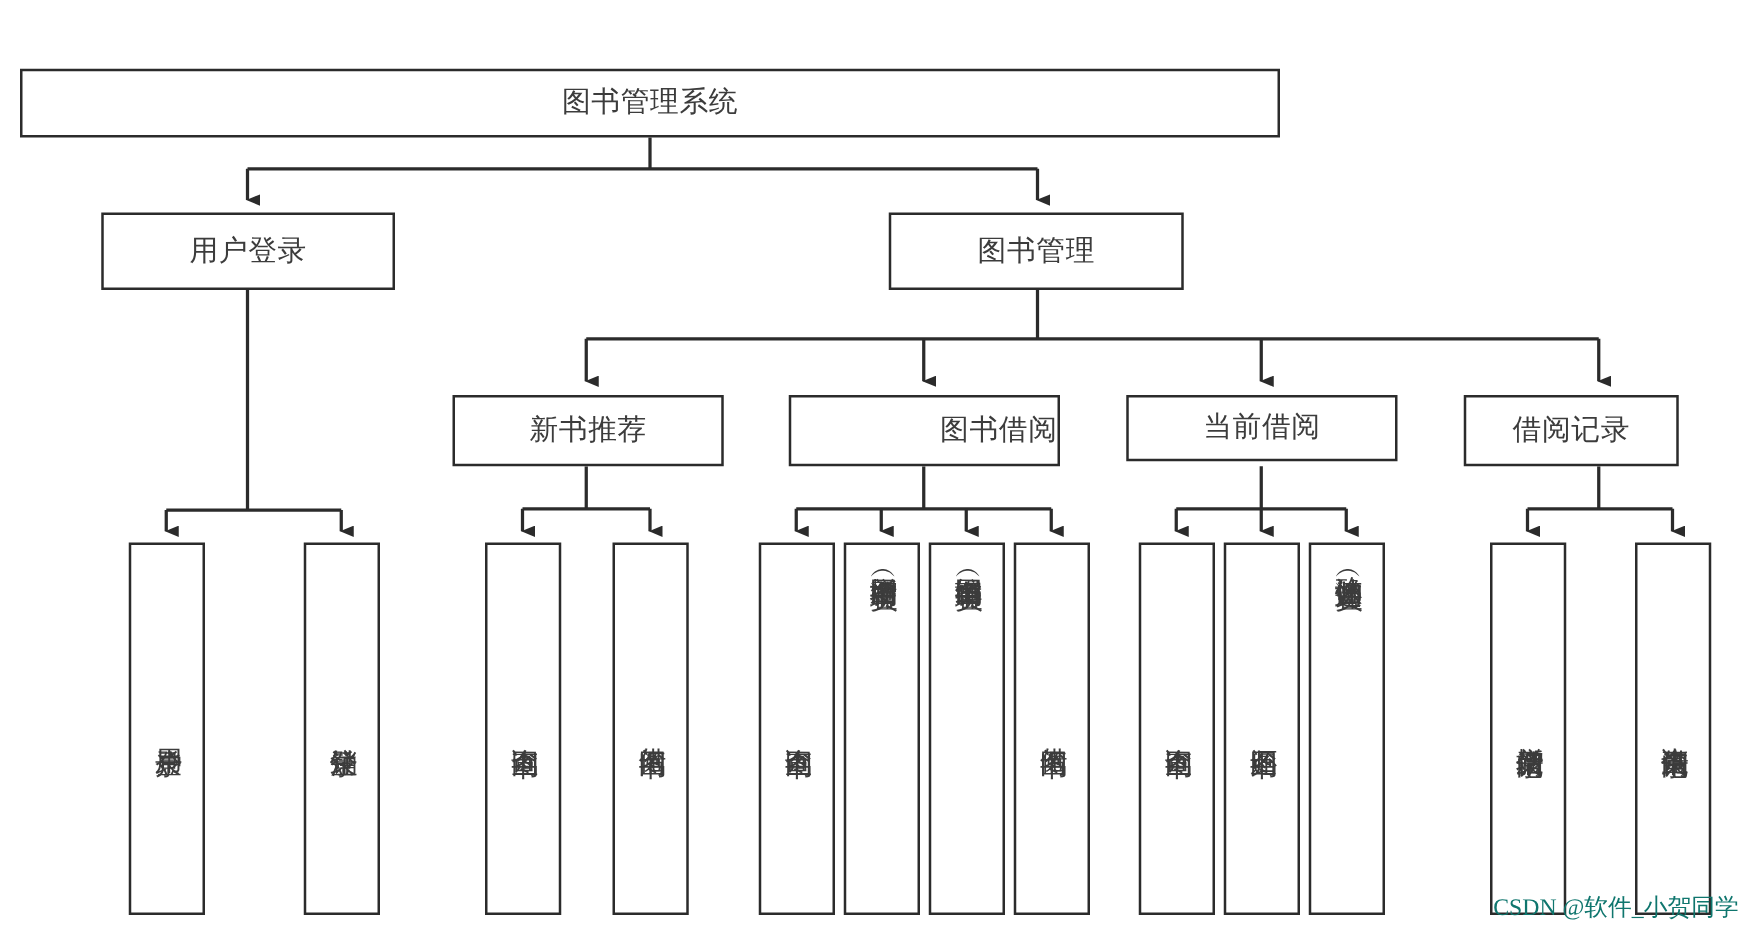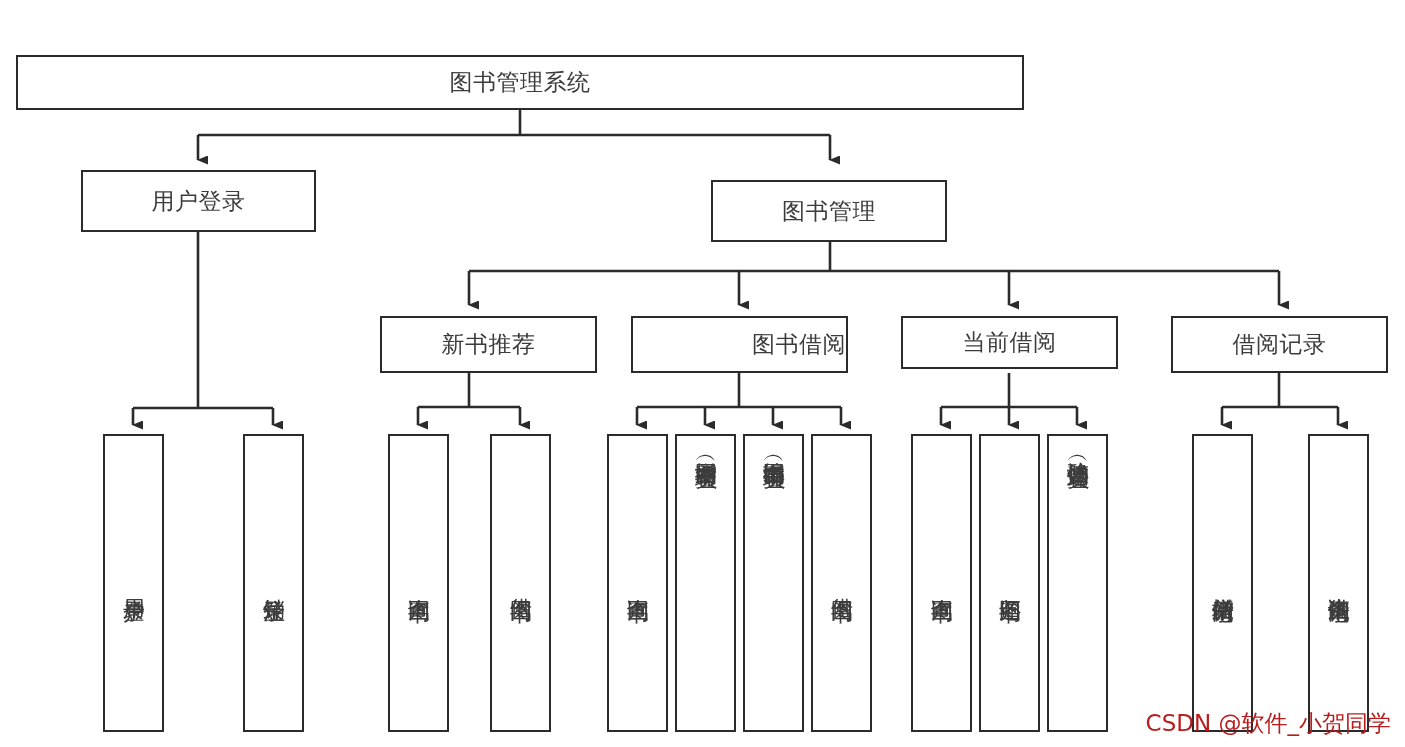--- a/index.html
+++ b/index.html
@@ -60,25 +60,26 @@
     white-space: nowrap;
   }
   .node-box.vertical.centered {
     align-items: center;
     padding-top: 0;
   }
   .watermark {
     position: absolute;
     right: 14px;
     bottom: 8px;
-    font-size: 23px;
-    color: #b91c1c;
+    font-size: 19px;
+    color: #0f766e;
     z-index: 5;
     user-select: none;
     white-space: nowrap;
+    font-family: Liberation Serif, serif;
   }
 </style>
 </head>
 <body>
 
 <div id="diagram-root">
 
   <svg class="connector-layer" viewBox="0 0 1405 747" xmlns="http://www.w3.org/2000/svg">
     <defs>
       <marker id="arrow" markerWidth="9" markerHeight="11" refX="4.5" refY="10" orient="auto" markerUnits="userSpaceOnUse">
@@ -132,34 +133,34 @@
     </g>
   </svg>
 
   <div class="node-box" style="left:16px; top:13px; width:1008px; height:55px;margin-top:42px;">
     <span class="node-label">图书管理系统</span>
   </div>
 
   <div class="node-box" style="left:81px; top:170px; width:235px; height:62px;">
     <span class="node-label">用户登录</span>
   </div>
-  <div class="node-box" style="left:711px; top:180px; width:236px; height:62px;">
+  <div class="node-box" style="left:711px; top:170px; width:236px; height:62px;">
     <span class="node-label">图书管理</span>
   </div>
 
-  <div class="node-box" style="left:380px; top:316px; width:217px; height:57px;">
+  <div class="node-box" style="left:362px; top:316px; width:217px; height:57px;">
     <span class="node-label">新书推荐</span>
   </div>
   <div class="node-box" style="left:631px; top:316px; width:217px; height:57px;justify-content:flex-end;">
     <span class="node-label">图书借阅</span>
   </div>
   <div class="node-box" style="left:901px; top:316px; width:217px; height:53px;">
     <span class="node-label">当前借阅</span>
   </div>
-  <div class="node-box" style="left:1171px; top:316px; width:217px; height:57px;">
+  <div class="node-box" style="left:1171px; top:316px; width:172px; height:57px;">
     <span class="node-label">借阅记录</span>
   </div>
 
   <div class="node-box vertical centered" style="left:103px; top:434px; width:61px; height:298px;">
     <span class="node-label">用户登录</span>
   </div>
   <div class="node-box vertical centered" style="left:243px; top:434px; width:61px; height:298px;">
     <span class="node-label">注销登录</span>
   </div>
 

